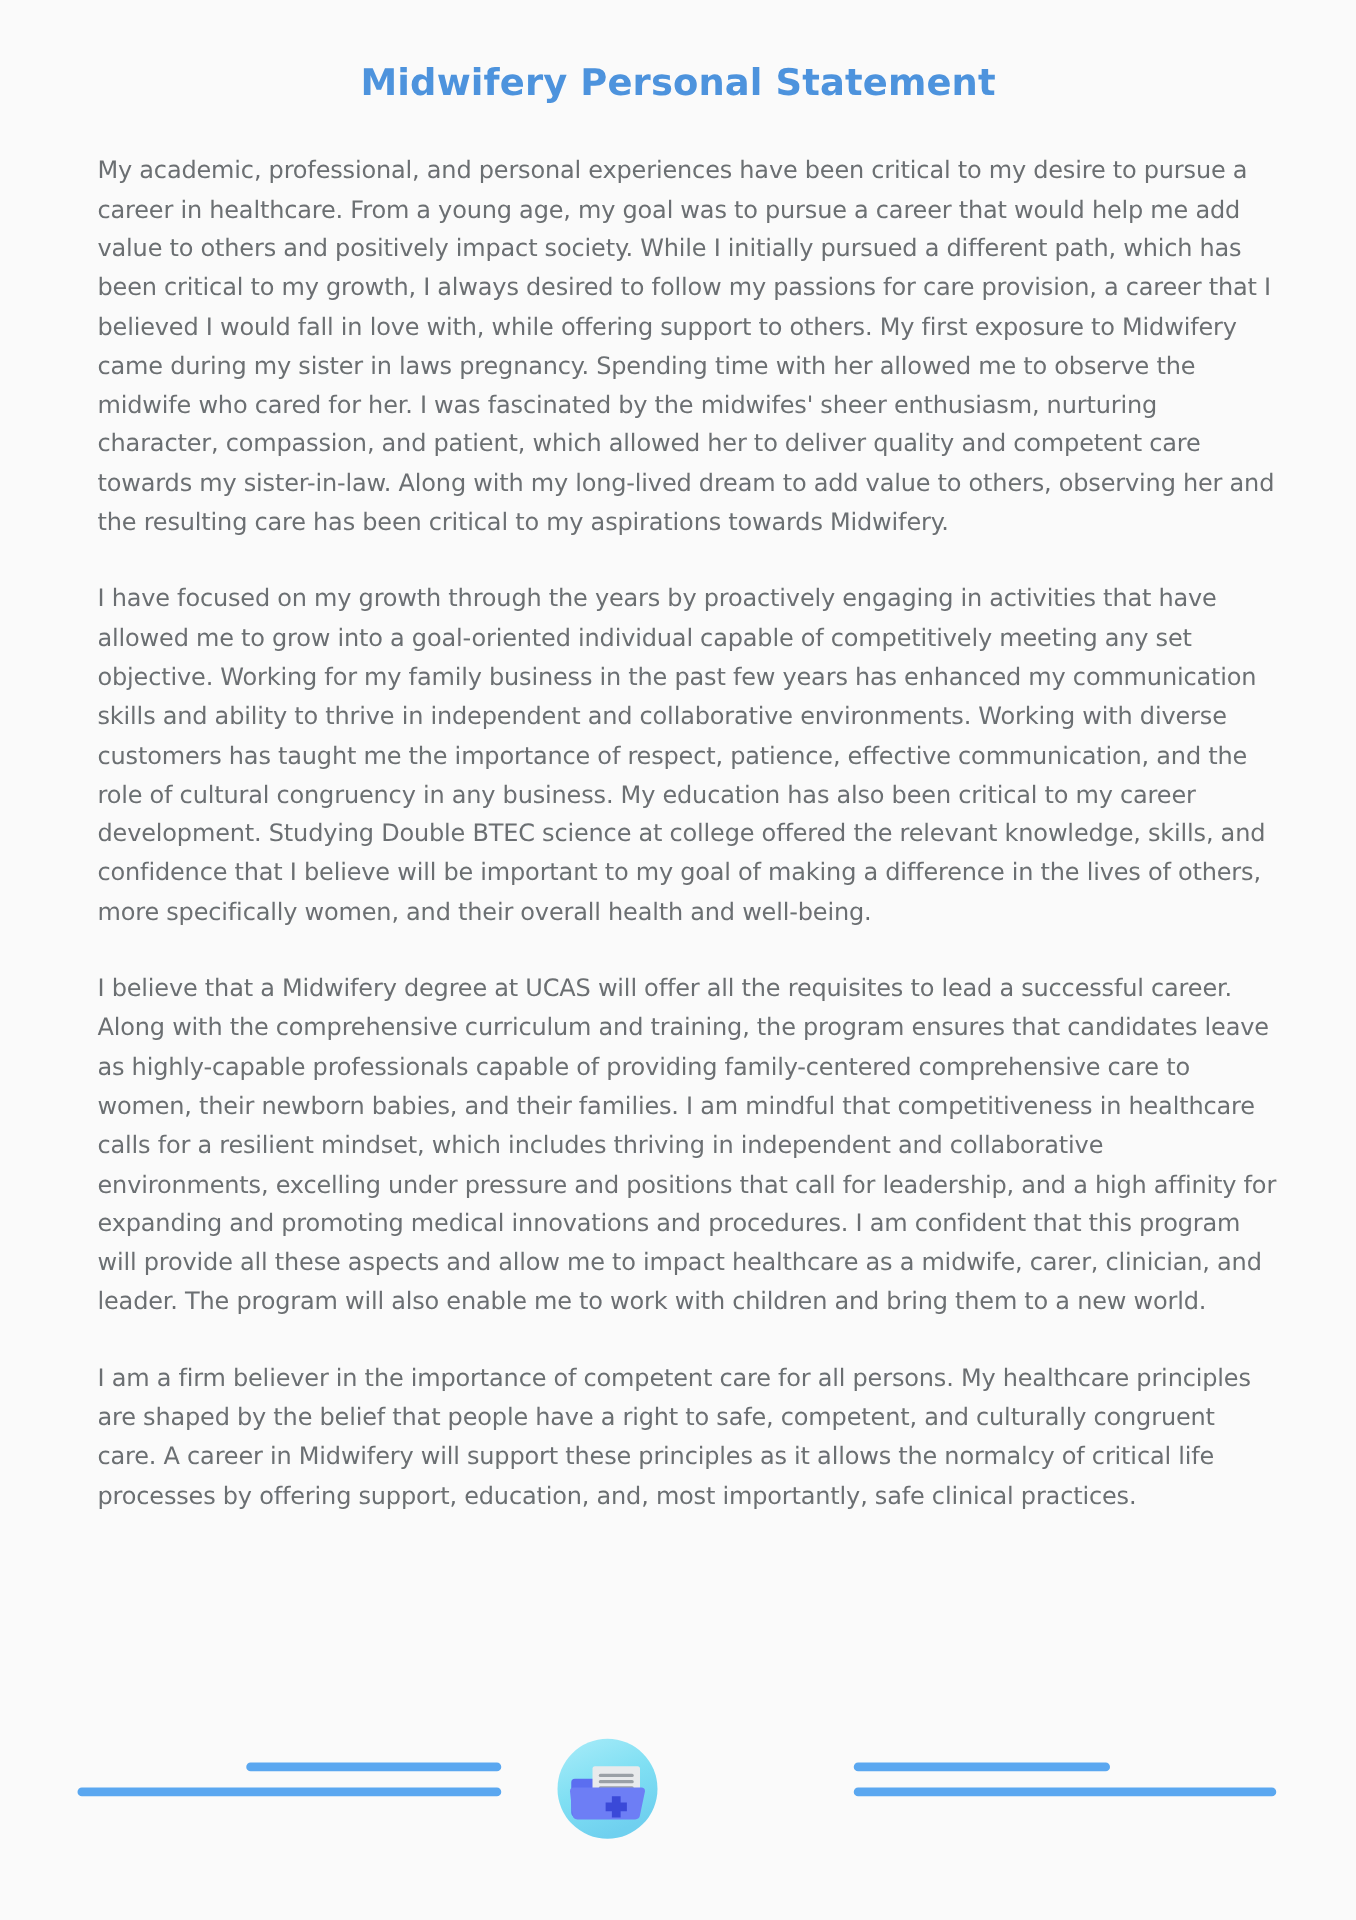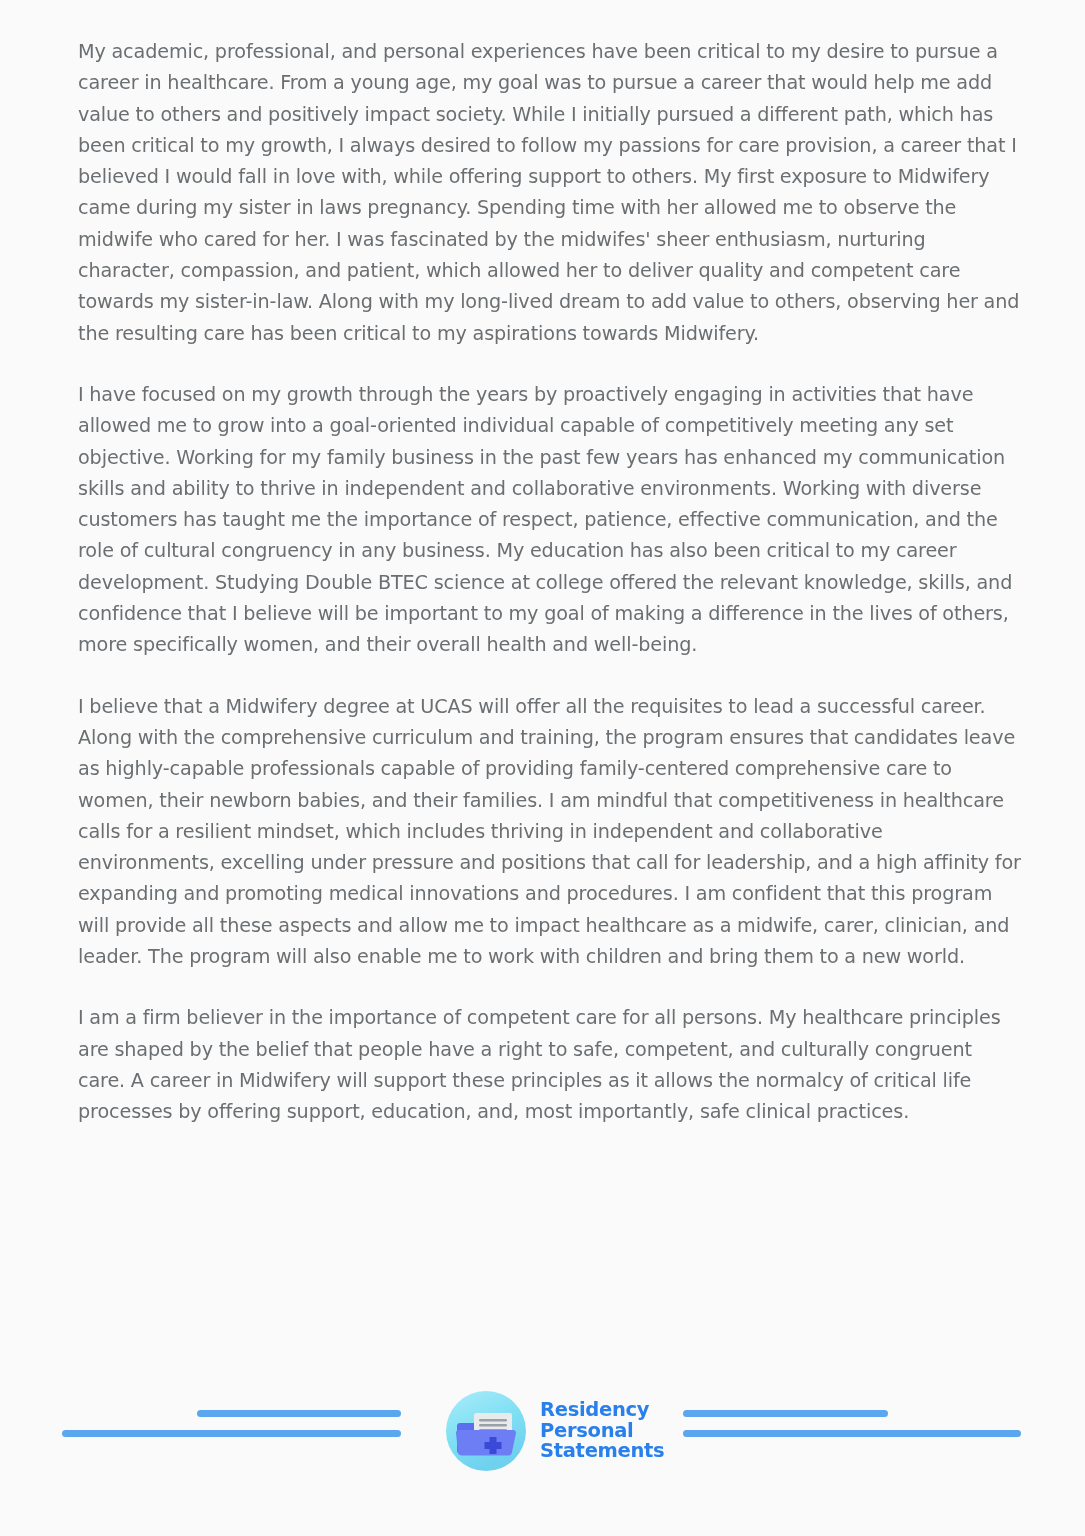--- a/index.html
+++ b/index.html
@@ -96,20 +96,21 @@
     font-size: 19.5px;
     letter-spacing: -0.3px;
     white-space: nowrap;
   }
 </style>
 </head>
 <body>
 
 <div class="page">
 
+  <h1 class="doc-title">Midwifery Personal Statement</h1>
 
   <div class="body-copy">
     <p>My academic, professional, and personal experiences have been critical to my desire to pursue a career in healthcare. From a young age, my goal was to pursue a career that would help me add value to others and positively impact society. While I initially pursued a different path, which has been critical to my growth, I always desired to follow my passions for care provision, a career that I believed I would fall in love with, while offering support to others. My first exposure to Midwifery came during my sister in laws pregnancy. Spending time with her allowed me to observe the midwife who cared for her. I was fascinated by the midwifes' sheer enthusiasm, nurturing character, compassion, and patient, which allowed her to deliver quality and competent care towards my sister-in-law. Along with my long-lived dream to add value to others, observing her and the resulting care has been critical to my aspirations towards Midwifery.</p>
     <p>I have focused on my growth through the years by proactively engaging in activities that have allowed me to grow into a goal-oriented individual capable of competitively meeting any set objective. Working for my family business in the past few years has enhanced my communication skills and ability to thrive in independent and collaborative environments. Working with diverse customers has taught me the importance of respect, patience, effective communication, and the role of cultural congruency in any business. My education has also been critical to my career development. Studying Double BTEC science at college offered the relevant knowledge, skills, and confidence that I believe will be important to my goal of making a difference in the lives of others, more specifically women, and their overall health and well-being.</p>
     <p>I believe that a Midwifery degree at UCAS will offer all the requisites to lead a successful career. Along with the comprehensive curriculum and training, the program ensures that candidates leave as highly-capable professionals capable of providing family-centered comprehensive care to women, their newborn babies, and their families. I am mindful that competitiveness in healthcare calls for a resilient mindset, which includes thriving in independent and collaborative environments, excelling under pressure and positions that call for leadership, and a high affinity for expanding and promoting medical innovations and procedures. I am confident that this program will provide all these aspects and allow me to impact healthcare as a midwife, carer, clinician, and leader. The program will also enable me to work with children and bring them to a new world.</p>
     <p>I am a firm believer in the importance of competent care for all persons. My healthcare principles are shaped by the belief that people have a right to safe, competent, and culturally congruent care. A career in Midwifery will support these principles as it allows the normalcy of critical life processes by offering support, education, and, most importantly, safe clinical practices.</p>
   </div>
 
   <div class="footer">
 
@@ -137,22 +138,17 @@
           <rect x="36" y="31" width="28" height="2.6" rx="1.3" fill="#9aa0a6"></rect>
           <rect x="36" y="36" width="28" height="2.6" rx="1.3" fill="#9aa0a6"></rect>
           <rect x="36" y="41" width="28" height="2.6" rx="1.3" fill="#9aa0a6"></rect>
 
           <path d="M13 45 a3 3 0 0 1 3 -3 L70 42 a3 3 0 0 1 3 3 L69 64 a4 4 0 0 1 -4 3.5 L19 67.5 a4 4 0 0 1 -4 -3.5 Z" fill="#6d7ef5"></path>
 
           <path d="M46.5 49 h7 v5 h5 v7 h-5 v5 h-7 v-5 h-5 v-7 h5 z" fill="#3a49d8"></path>
         </svg>
       </div>
 
-      <div class="logo-text">
-        <span>Residency</span>
-        <span>Personal</span>
-        <span>Statements</span>
-      </div>
 
     </div>
   </div>
 
 </div>
 
 </body></html>

